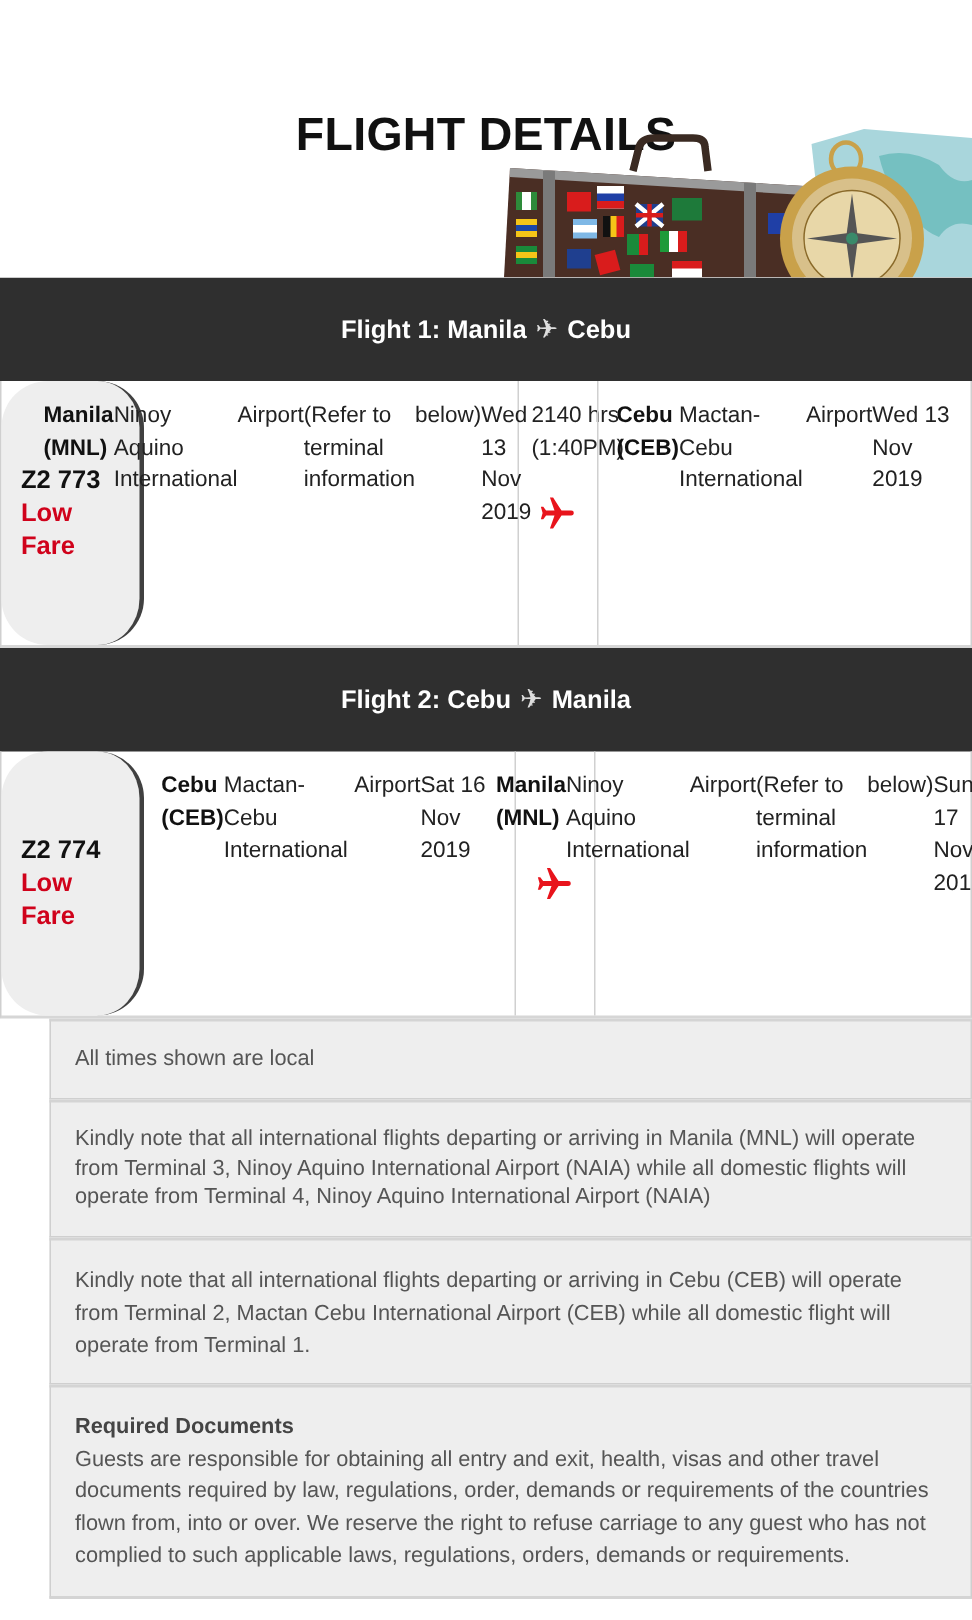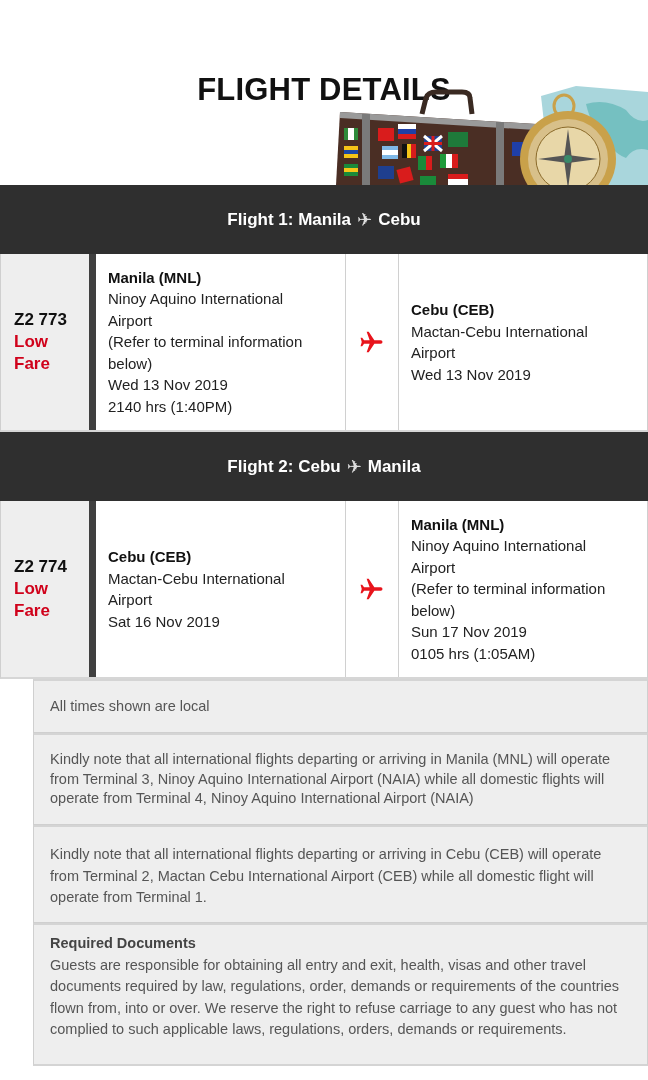--- a/index.html
+++ b/index.html
@@ -11,35 +11,35 @@
       font-size: 31px; font-weight: bold; color: #111; letter-spacing: 0.2px; margin-top: 32px; }
     .hero-art { position: absolute; left: 336px; top: 84px; width: 312px; height: 101px; overflow: hidden; }
 
     .flight-bar { background: #2f2f2f; color: #fff; height: 69px; display: flex; align-items: center;
       justify-content: center; font-size: 17px; font-weight: bold; }
     .flight-bar .plane { display: inline-block; margin: 0 6px; color: #ddd; font-size: 18px; font-weight: normal; }
 
     .flight-row { display: flex; border-left: 1px solid #cfcfcf; border-right: 1px solid #cfcfcf;
       border-bottom: 2px solid #d6d6d6; }
     .cell-code { width: 95px; background: #eeeeee; display: flex; flex-direction: column; justify-content: center;
-      padding-left: 13px; border-right: 7px solid #404040; }
+      padding-left: 13px; border-right: 3px solid #404040; border-radius: 31px; }
     .code { font-weight: bold; font-size: 17px; color: #111; line-height: 22px; }
     .fare { font-weight: bold; font-size: 17px; color: #d0021b; line-height: 22px; }
-    .cell-place { width: 250px; padding: 12px 8px 12px 12px; display: flex; flex-direction: column;
+    .cell-place { width: 250px; padding: 12px 8px 12px 12px; display: flex; flex-direction: row;
       justify-content: center; font-size: 15px; line-height: 21.5px; color: #222; border-right: 1px solid #d0d0d0; }
     .cell-place.right { flex: 1; border-right: none; padding-left: 12px; }
     .place-name { font-weight: bold; color: #111; }
     .cell-arrow { width: 53px; display: flex; align-items: center; justify-content: center; border-right: 1px solid #d0d0d0; }
     .cell-arrow svg { width: 28px; height: 28px; }
 
     .note { background: #eeeeee; border: 1px solid #cfcfcf; border-top: 2px solid #d4d4d4;
       padding: 13px 16px; font-size: 14.5px; line-height: 19.5px; color: #555; margin-left: 33px; }
     .note.bottom { border-bottom: 2px solid #d4d4d4; }
     .note-title { font-weight: bold; color: #444; }
-    .note-docs { line-height: 21.5px; padding-top: 8px; padding-bottom: 16px; }
+    .note-docs { line-height: 21.5px; padding-top: 16px; padding-bottom: 16px; }
   </style>
 </head>
 <body>
 
 <div class="hero">
   <h1 class="page-title">FLIGHT DETAILS</h1>
   <div class="hero-art">
     <svg width="312" height="101" viewBox="0 0 312 101">
 
       <path d="M205 12 L240 2 L312 8 L312 101 L215 101 Z" fill="#a9d6dc"></path>

